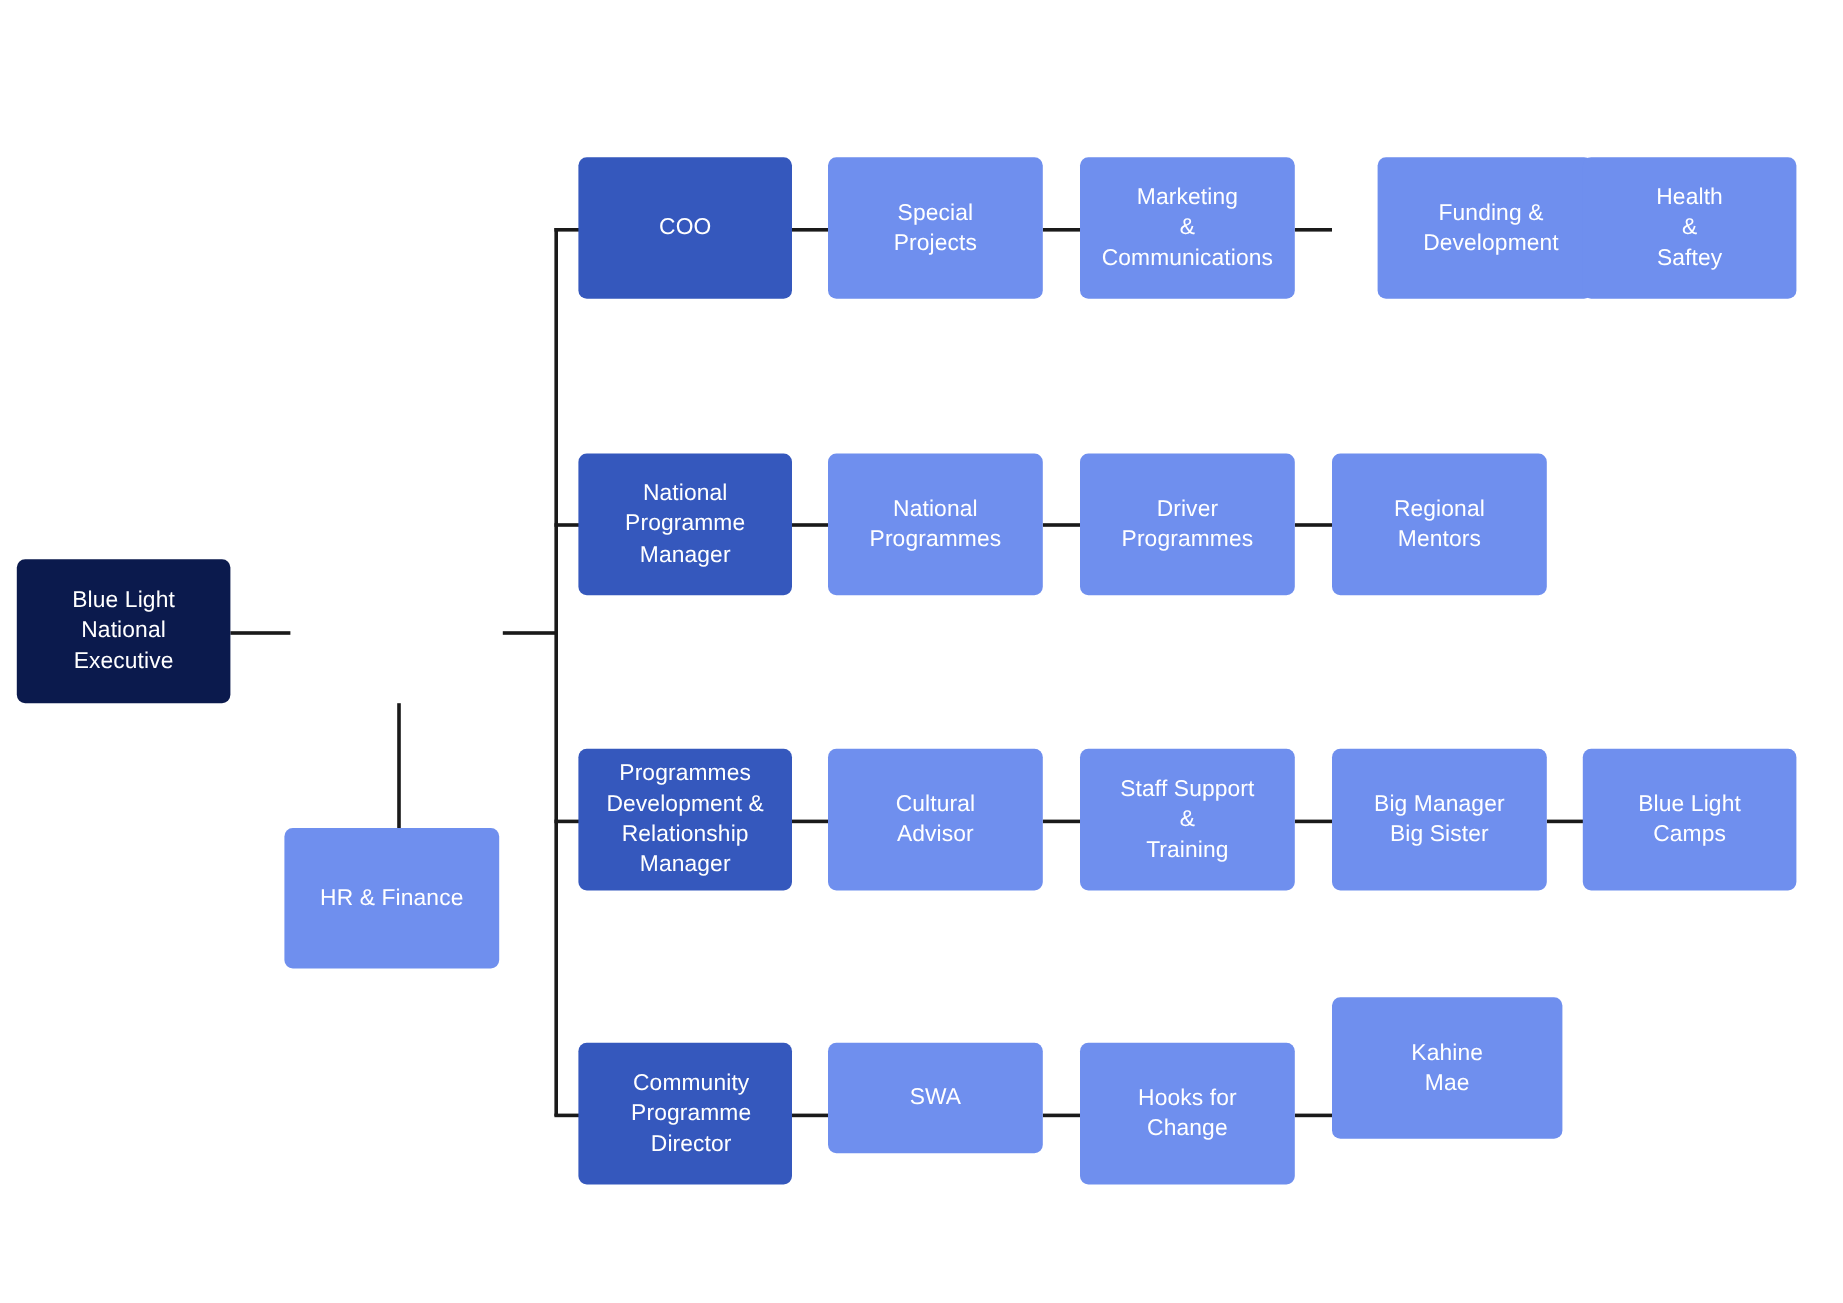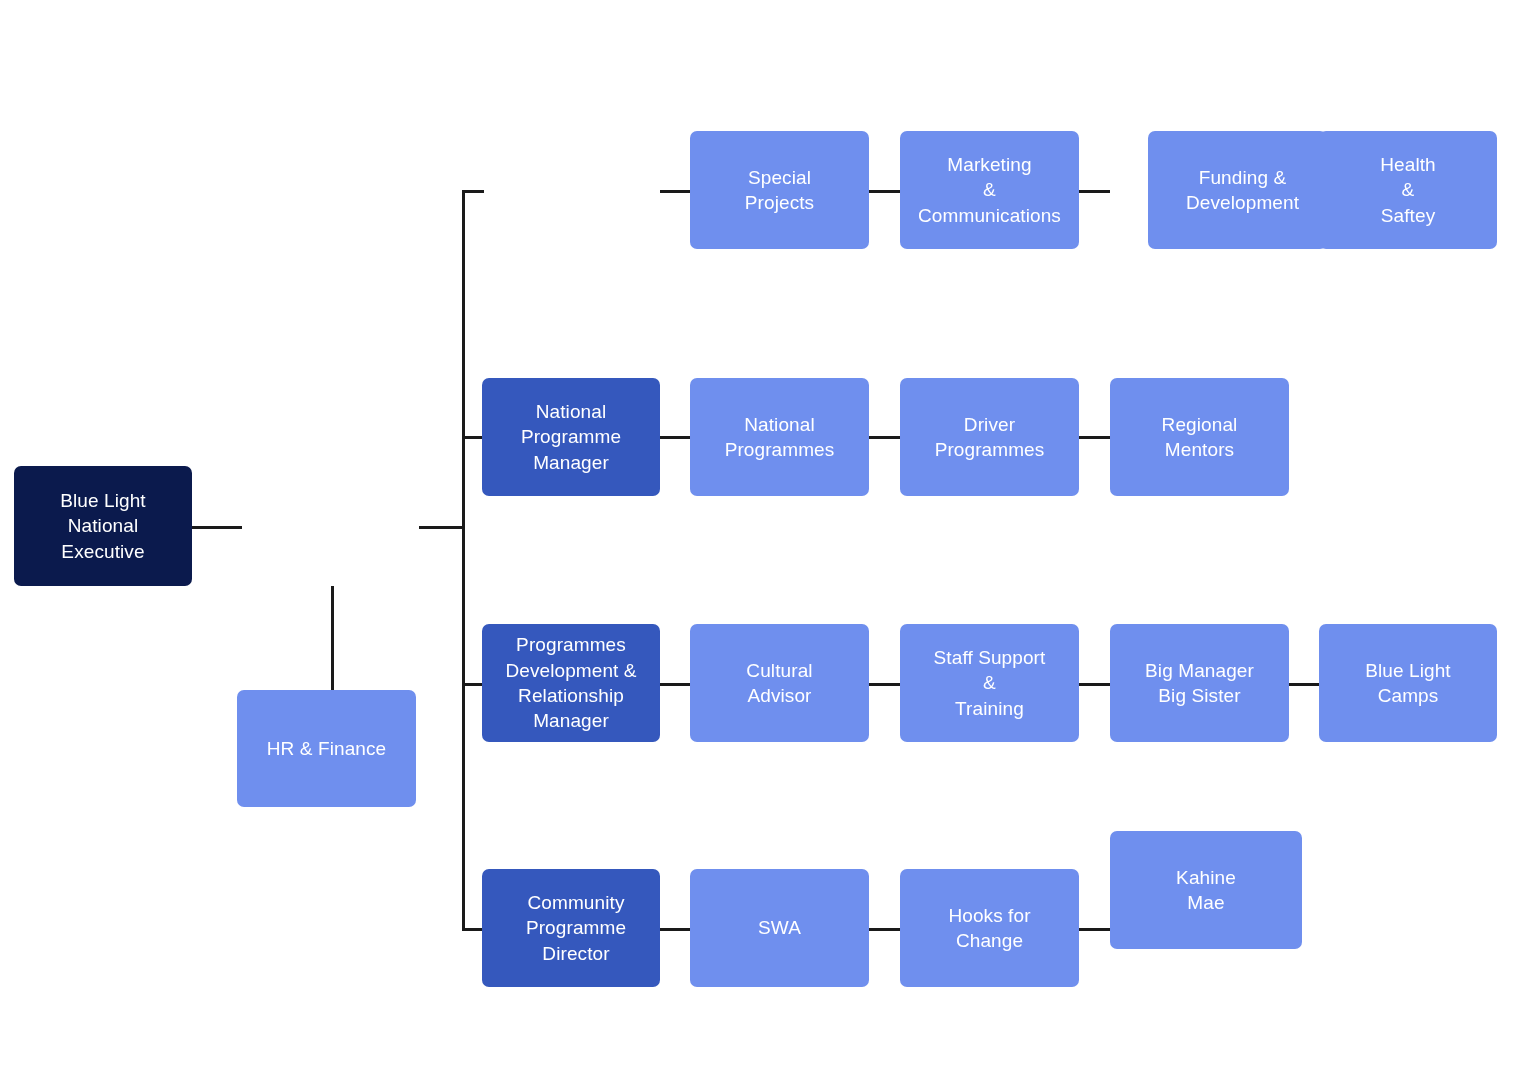--- a/index.html
+++ b/index.html
@@ -102,20 +102,23 @@
   <div class="node lvl-root" style="left:14px; top:466px; width:178px; height:120px;">
     <span class="node-label">Blue Light
 National Executive</span>
   </div>
 
 
   <div class="node lvl-leaf" style="left:237px; top:690px; width:179px; height:117px;">
     <span class="node-label">HR &amp; Finance</span>
   </div>
 
+  <div class="node lvl-mgr" style="left:482px; top:131px; width:178px; height:118px;">
+    <span class="node-label">COO</span>
+  </div>
   <div class="node lvl-leaf" style="left:690px; top:131px; width:179px; height:118px;">
     <span class="node-label">Special
 Projects</span>
   </div>
   <div class="node lvl-leaf" style="left:900px; top:131px; width:179px; height:118px;">
     <span class="node-label">Marketing
 &amp;
 Communications</span>
   </div>
   <div class="node lvl-leaf" style="left:1148px; top:131px; width:179px; height:118px;padding-left:20px;">
@@ -168,21 +171,21 @@
   <div class="node lvl-leaf" style="left:1319px; top:624px; width:178px; height:118px;">
     <span class="node-label">Blue Light
 Camps</span>
   </div>
 
   <div class="node lvl-mgr" style="left:482px; top:869px; width:178px; height:118px;padding-left:20px;">
     <span class="node-label">Community
 Programme
 Director</span>
   </div>
-  <div class="node lvl-leaf" style="left:690px; top:869px; width:179px; height:118px;">
+  <div class="node lvl-leaf" style="left:690px; top:869px; width:179px; height:92px;">
     <span class="node-label">SWA</span>
   </div>
   <div class="node lvl-leaf" style="left:900px; top:869px; width:179px; height:118px;">
     <span class="node-label">Hooks for
 Change</span>
   </div>
   <div class="node lvl-leaf" style="left:1110px; top:831px; width:192px; height:118px;">
     <span class="node-label">Kahine
 Mae</span>
   </div>

